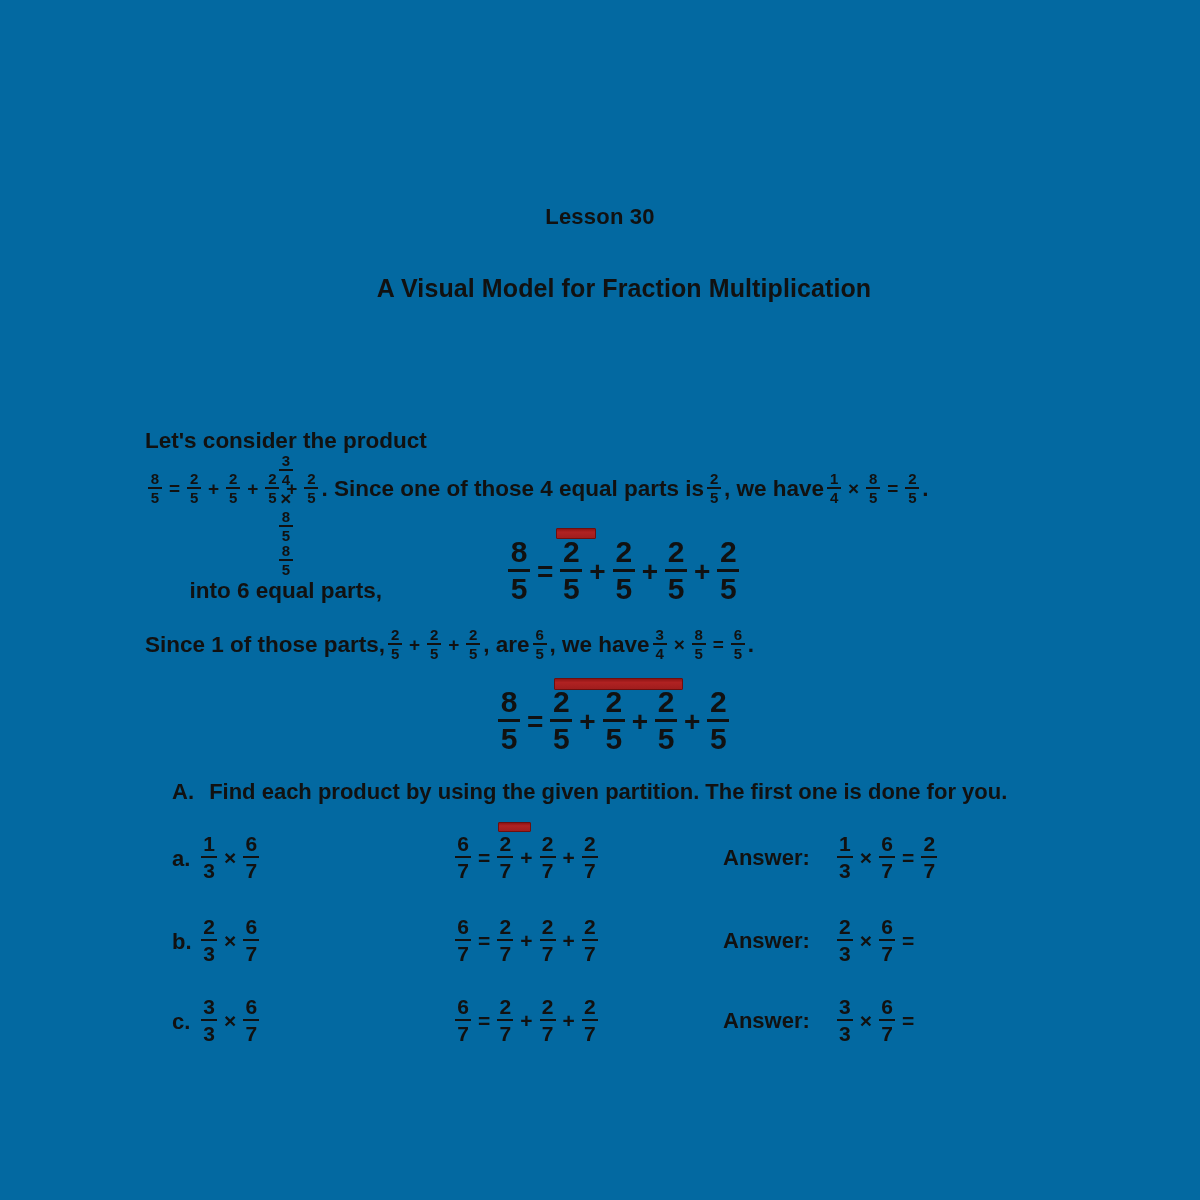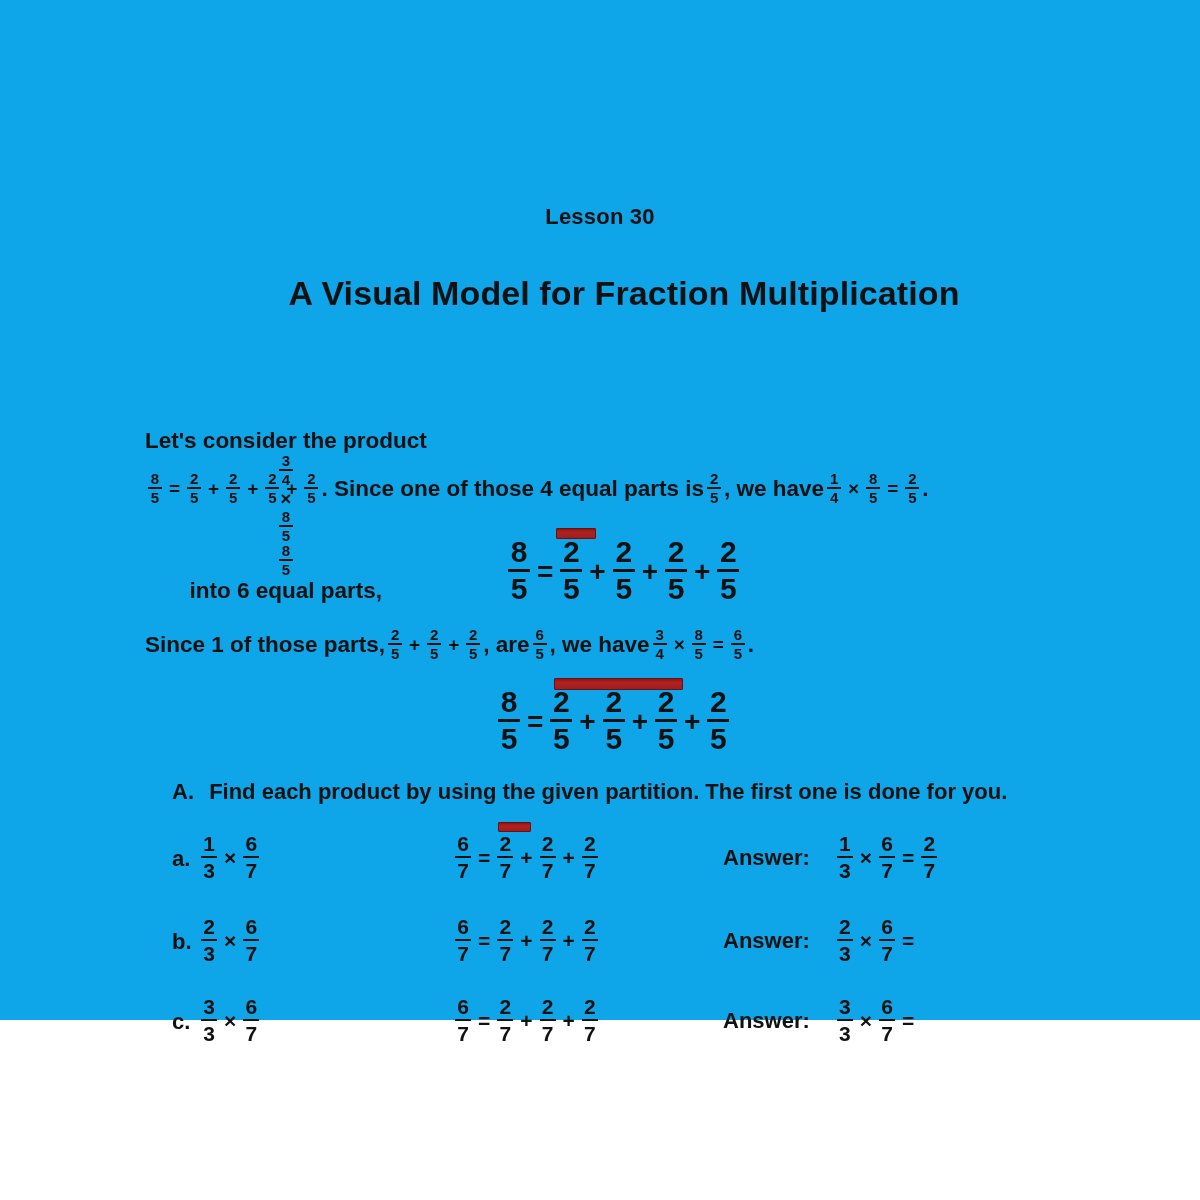--- a/index.html
+++ b/index.html
@@ -15,42 +15,42 @@
     font-family: "Liberation Sans", sans-serif;
     color: #111111;
     overflow: hidden;
     position: relative;
   }
 
   .page {
     position: absolute;
     left: 0; top: 0;
     width: 1200px;
-    height: 1020px;
-    background: #0ea5e9;
+    height: 1200px;
+    background: #0369a1;
   }
 
   
   .lesson-number {
     position: absolute;
     left: 0;
     top: 204px;
     width: 1200px;
     text-align: center;
     font-size: 22px;
     font-weight: bold;
     letter-spacing: 0.2px;
   }
   .lesson-title {
     position: absolute;
     left: 0;
     top: 274px;
     width: 1200px;
     text-align: center;
-    font-size: 34px;
+    font-size: 25px;
     font-weight: bold;
     letter-spacing: 0.1px;
     padding-left: 48px;
   }
 
   
   .intro {
     position: absolute;
     left: 145px;
     top: 334px;

